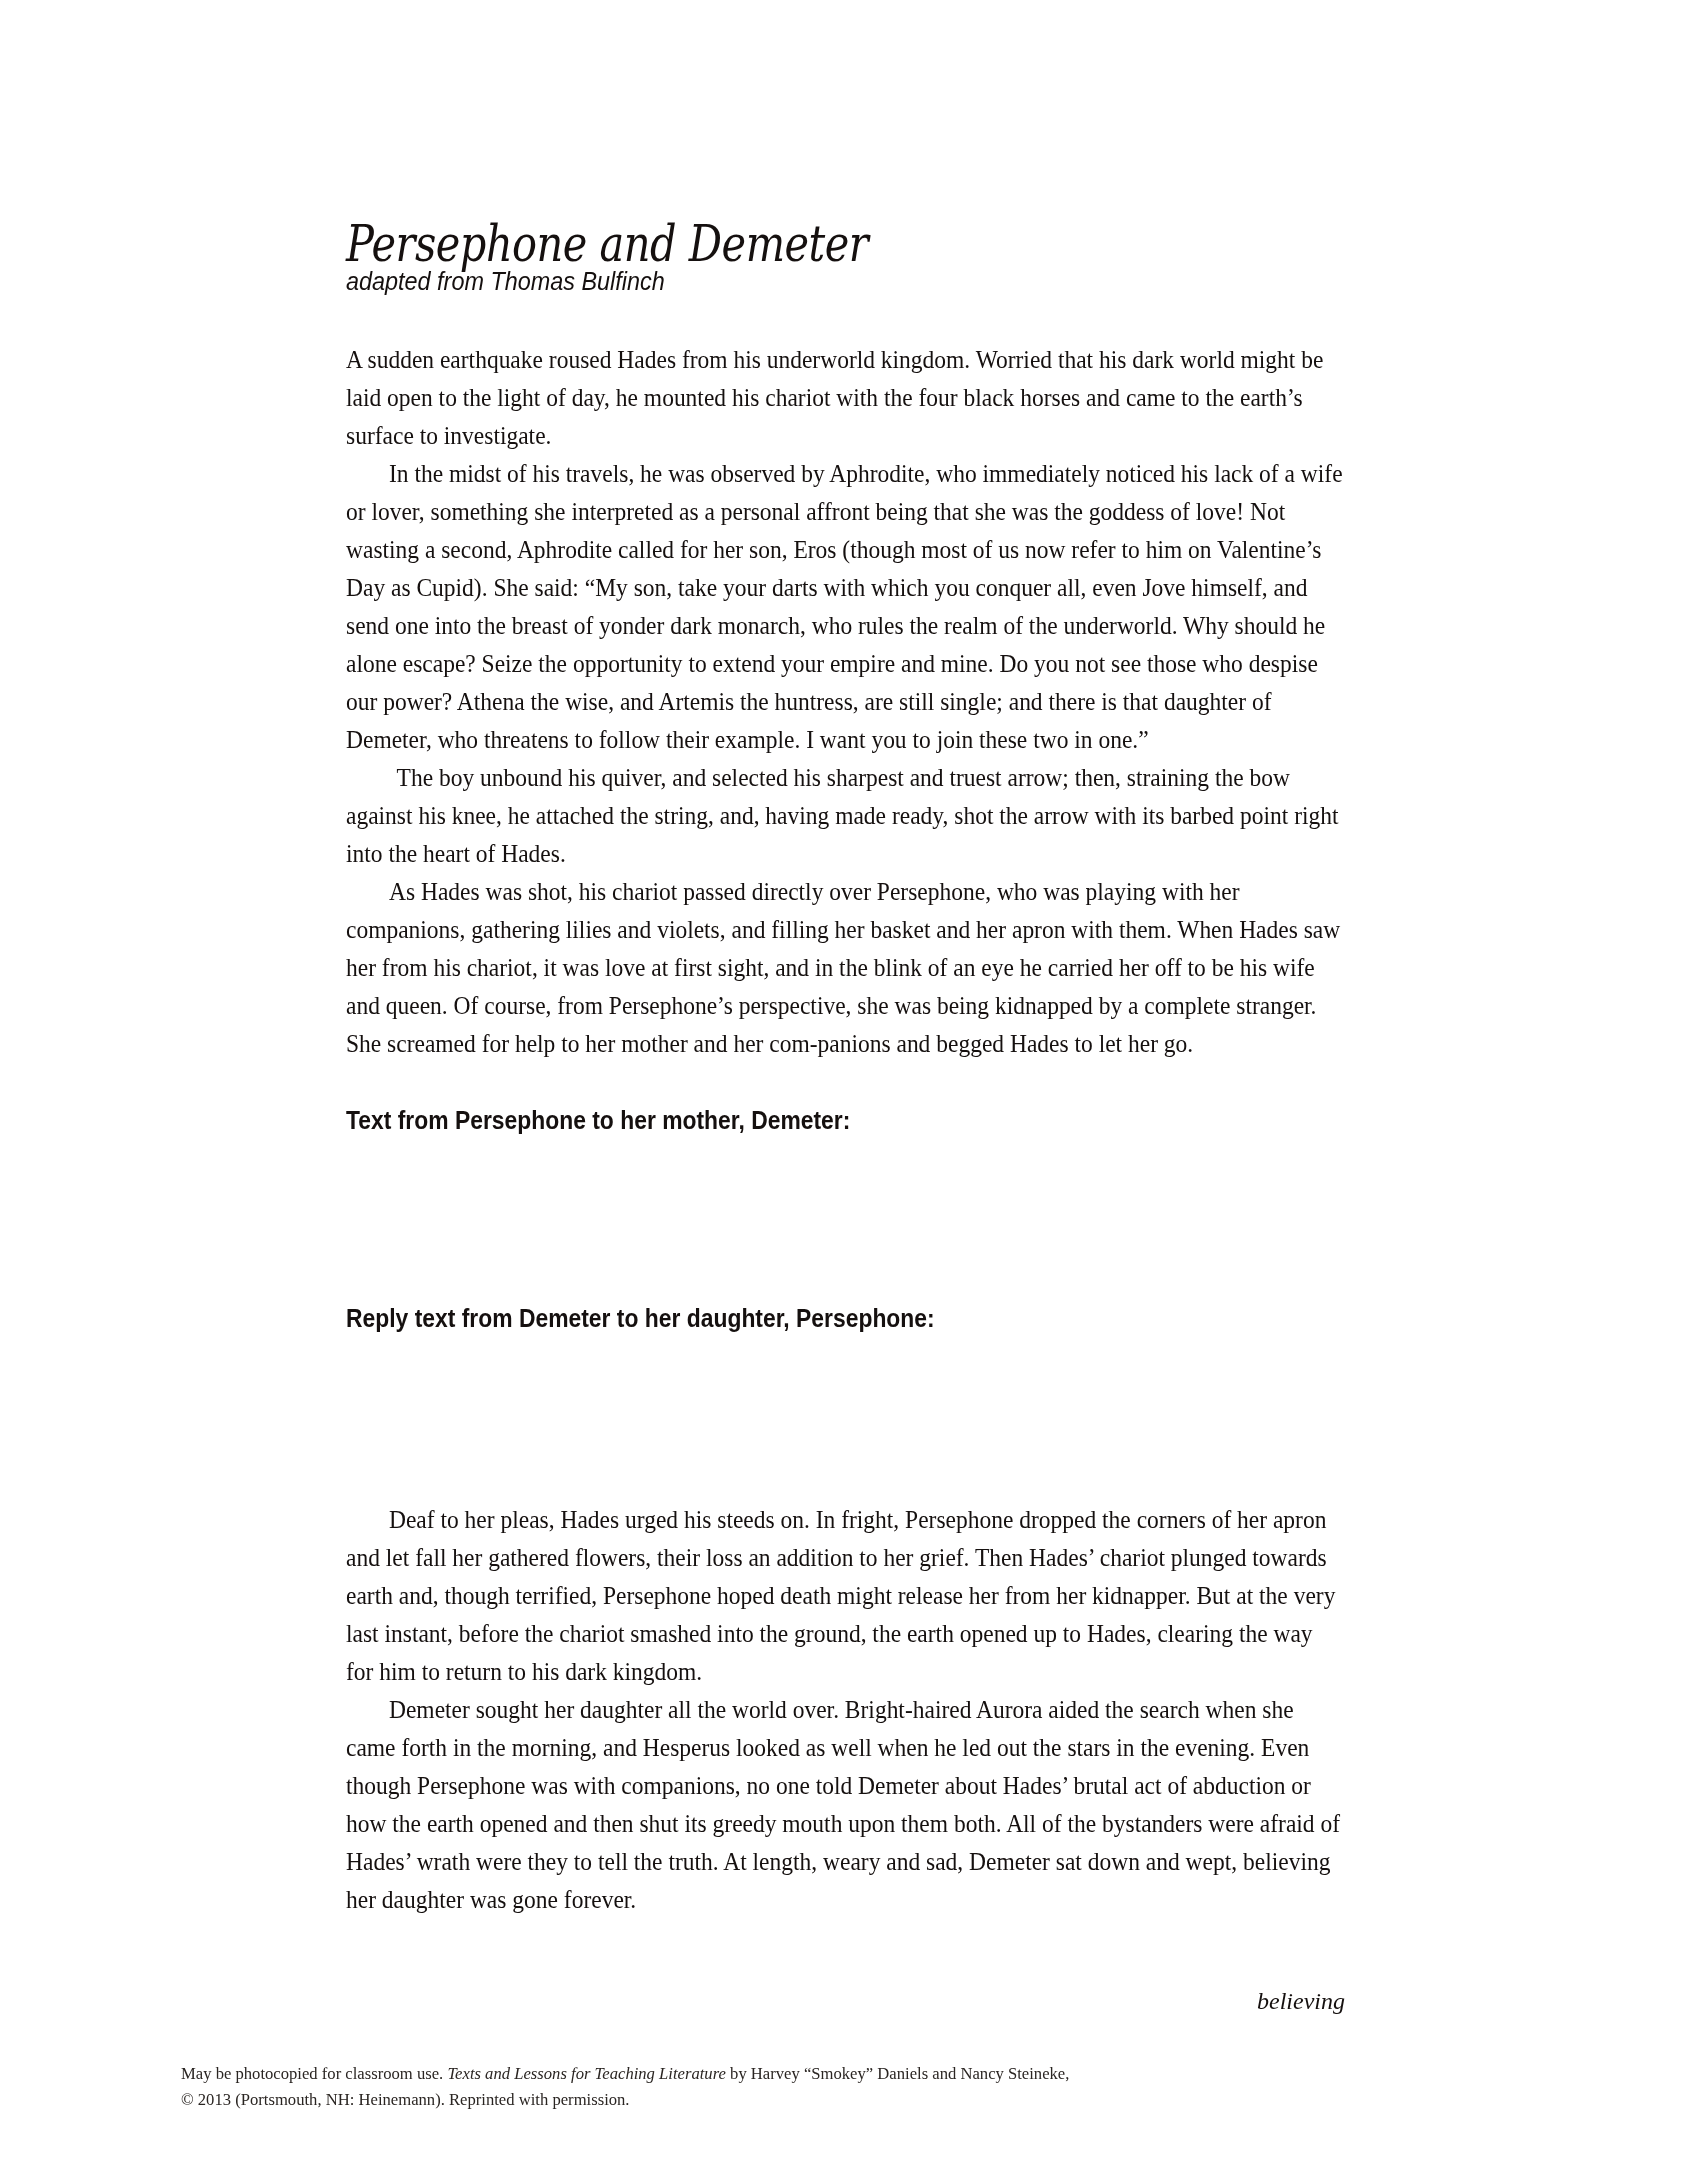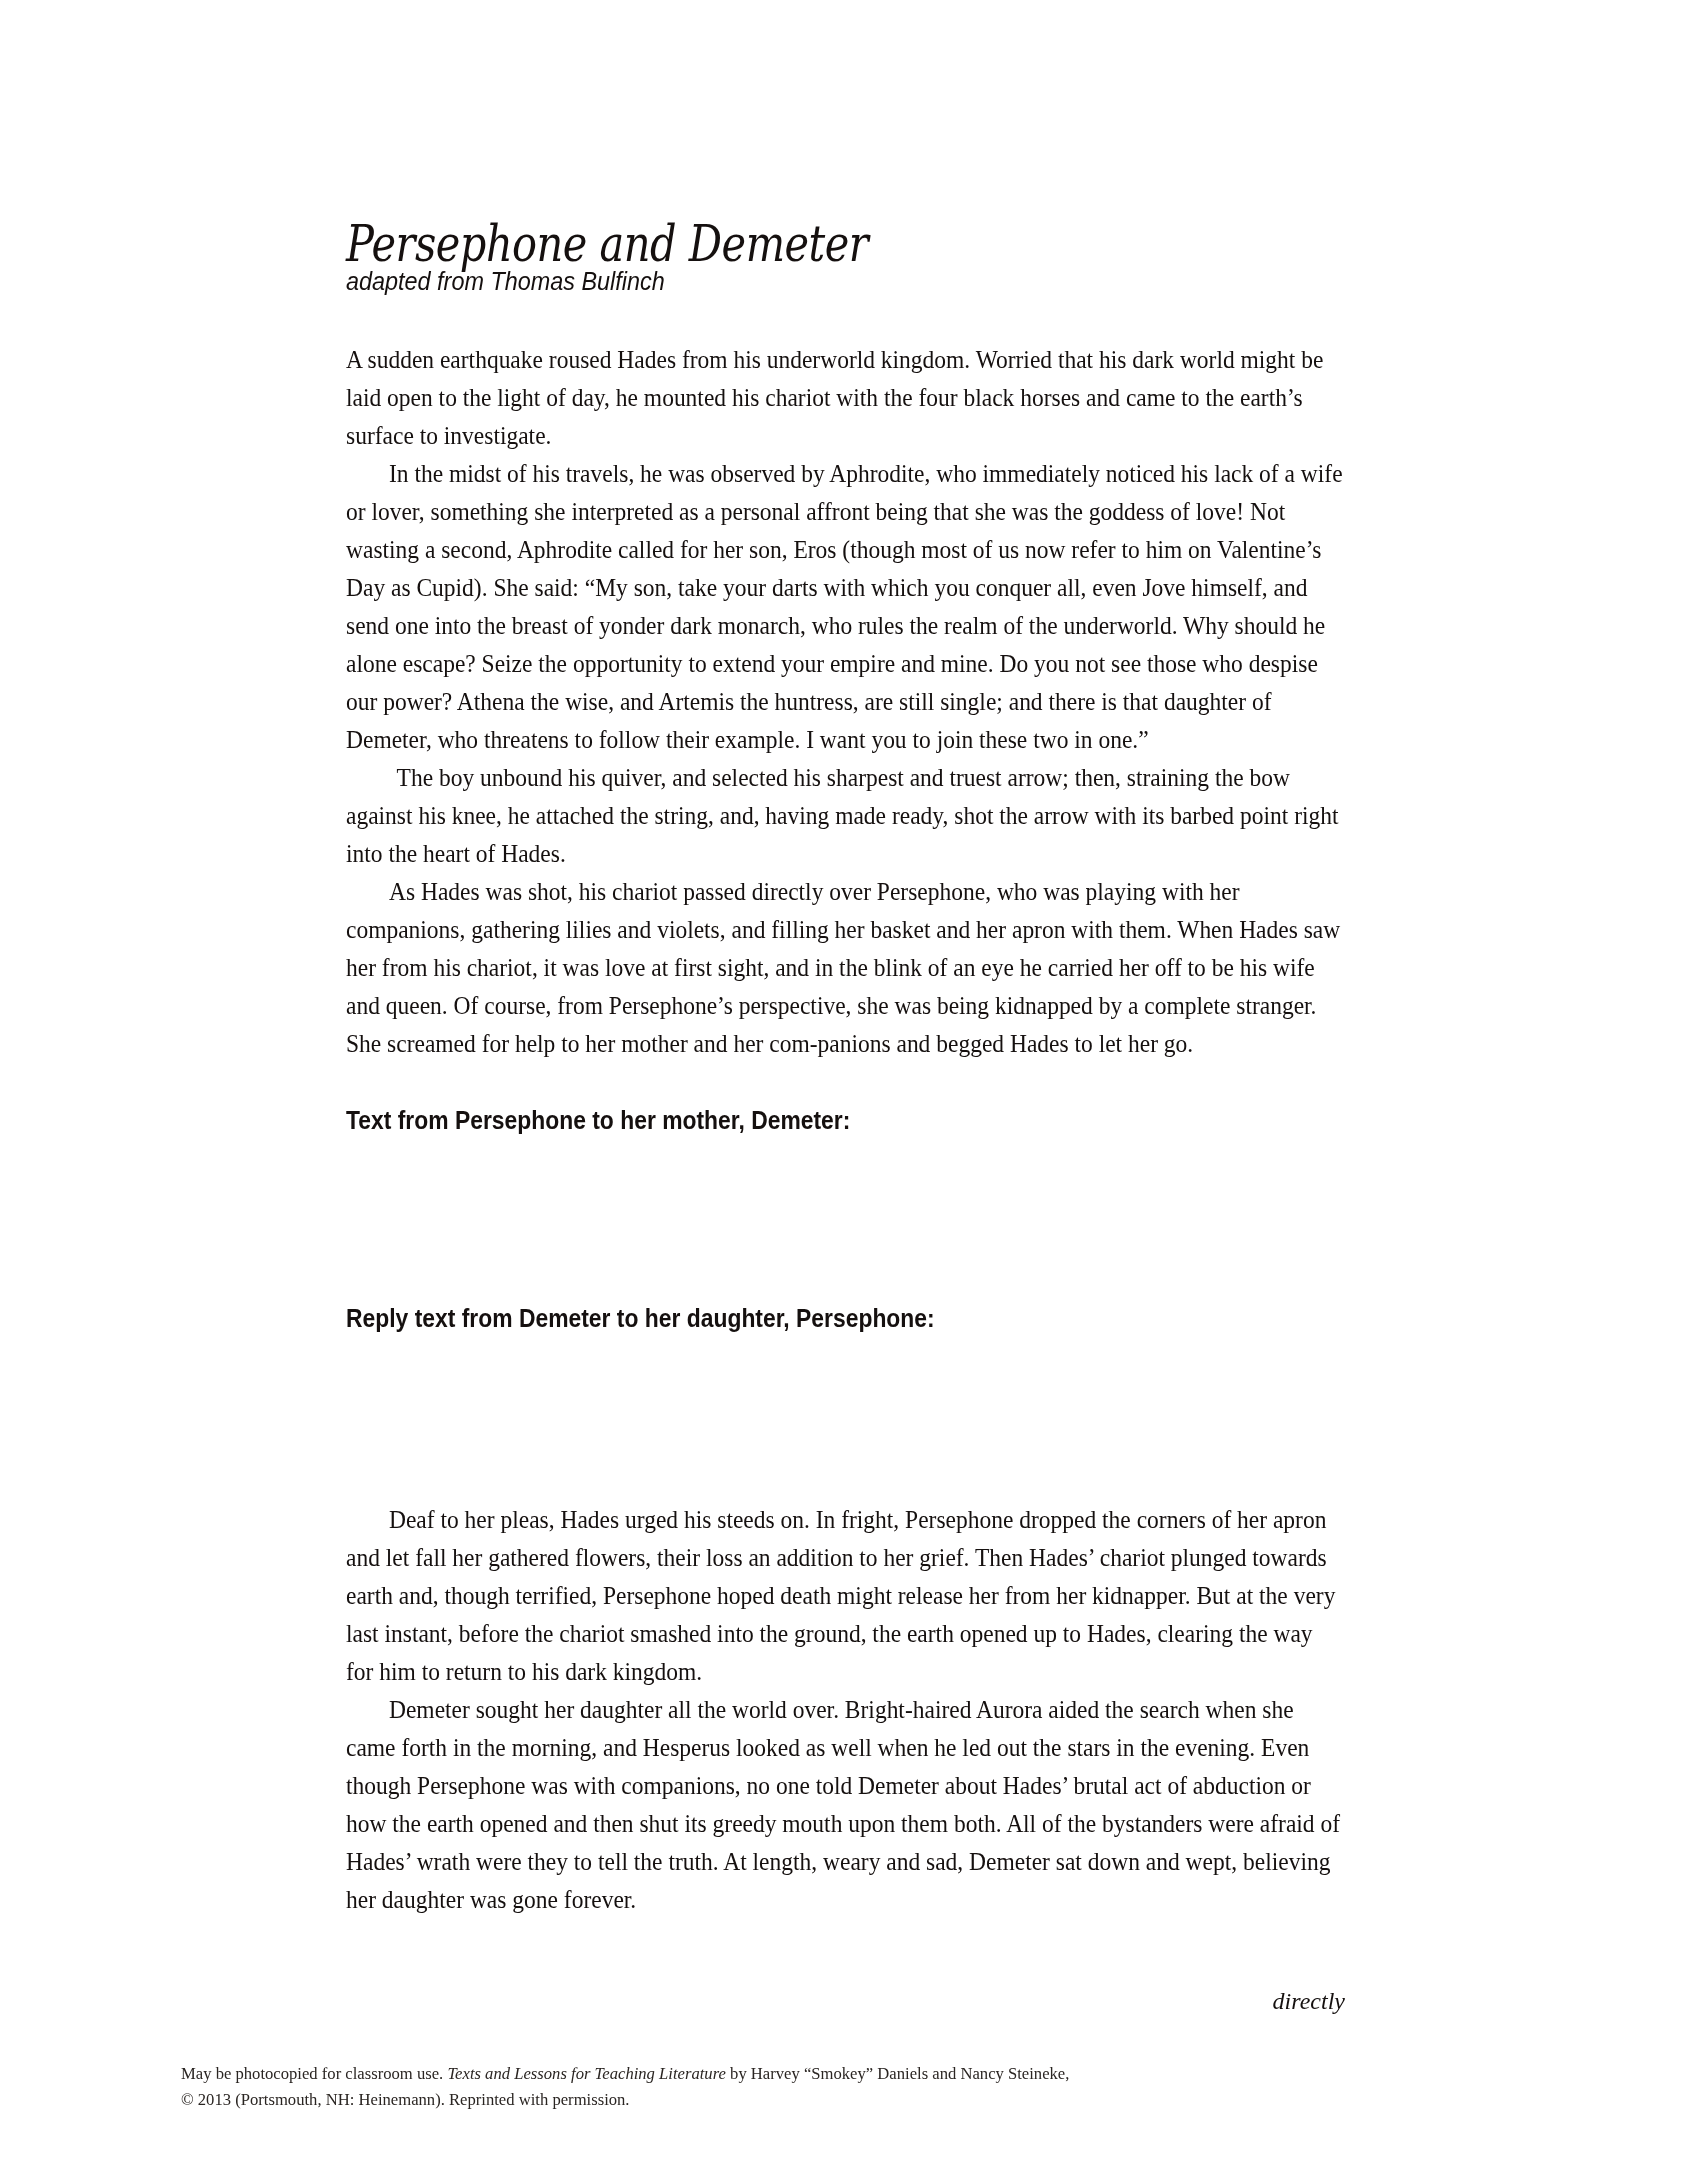--- a/index.html
+++ b/index.html
@@ -155,21 +155,21 @@
     <div class="prompt-heading">Reply text from Demeter to her daughter, Persephone:</div>
 
     <div class="answer-space" style="height:167px"></div>
 
     <p class="para indent">Deaf to her pleas, Hades urged his steeds on. In fright, Persephone dropped the corners of her apron and let fall her gathered flowers, their loss an addition to her grief. Then Hades’ chariot plunged towards earth and, though terrified, Persephone hoped death might release her from her kidnapper. But at the very last instant, before the chariot smashed into the ground, the earth opened up to Hades, clearing the way for him to return to his dark kingdom.</p>
 
     <p class="para indent">Demeter sought her daughter all the world over. Bright-haired Aurora aided the search when she came forth in the morning, and Hesperus looked as well when he led out the stars in the evening. Even though Persephone was with companions, no one told Demeter about Hades’ brutal act of abduction or how the earth opened and then shut its greedy mouth upon them both. All of the bystanders were afraid of Hades’ wrath were they to tell the truth. At length, weary and sad, Demeter sat down and wept, believing her daughter was gone forever.</p>
 
   </div>
 
-  <div class="continues">directly</div>
+  <div class="continues">believing</div>
 
   <div class="footer">
     <span class="line"><span>May be photocopied for classroom use. </span><i>Texts and Lessons for Teaching Literature</i><span> by Harvey “Smokey” Daniels and Nancy Steineke,</span></span>
     <span class="line">© 2013 (Portsmouth, NH: Heinemann). Reprinted with permission.</span>
   </div>
 
 </div>
 
 
 </body></html>

